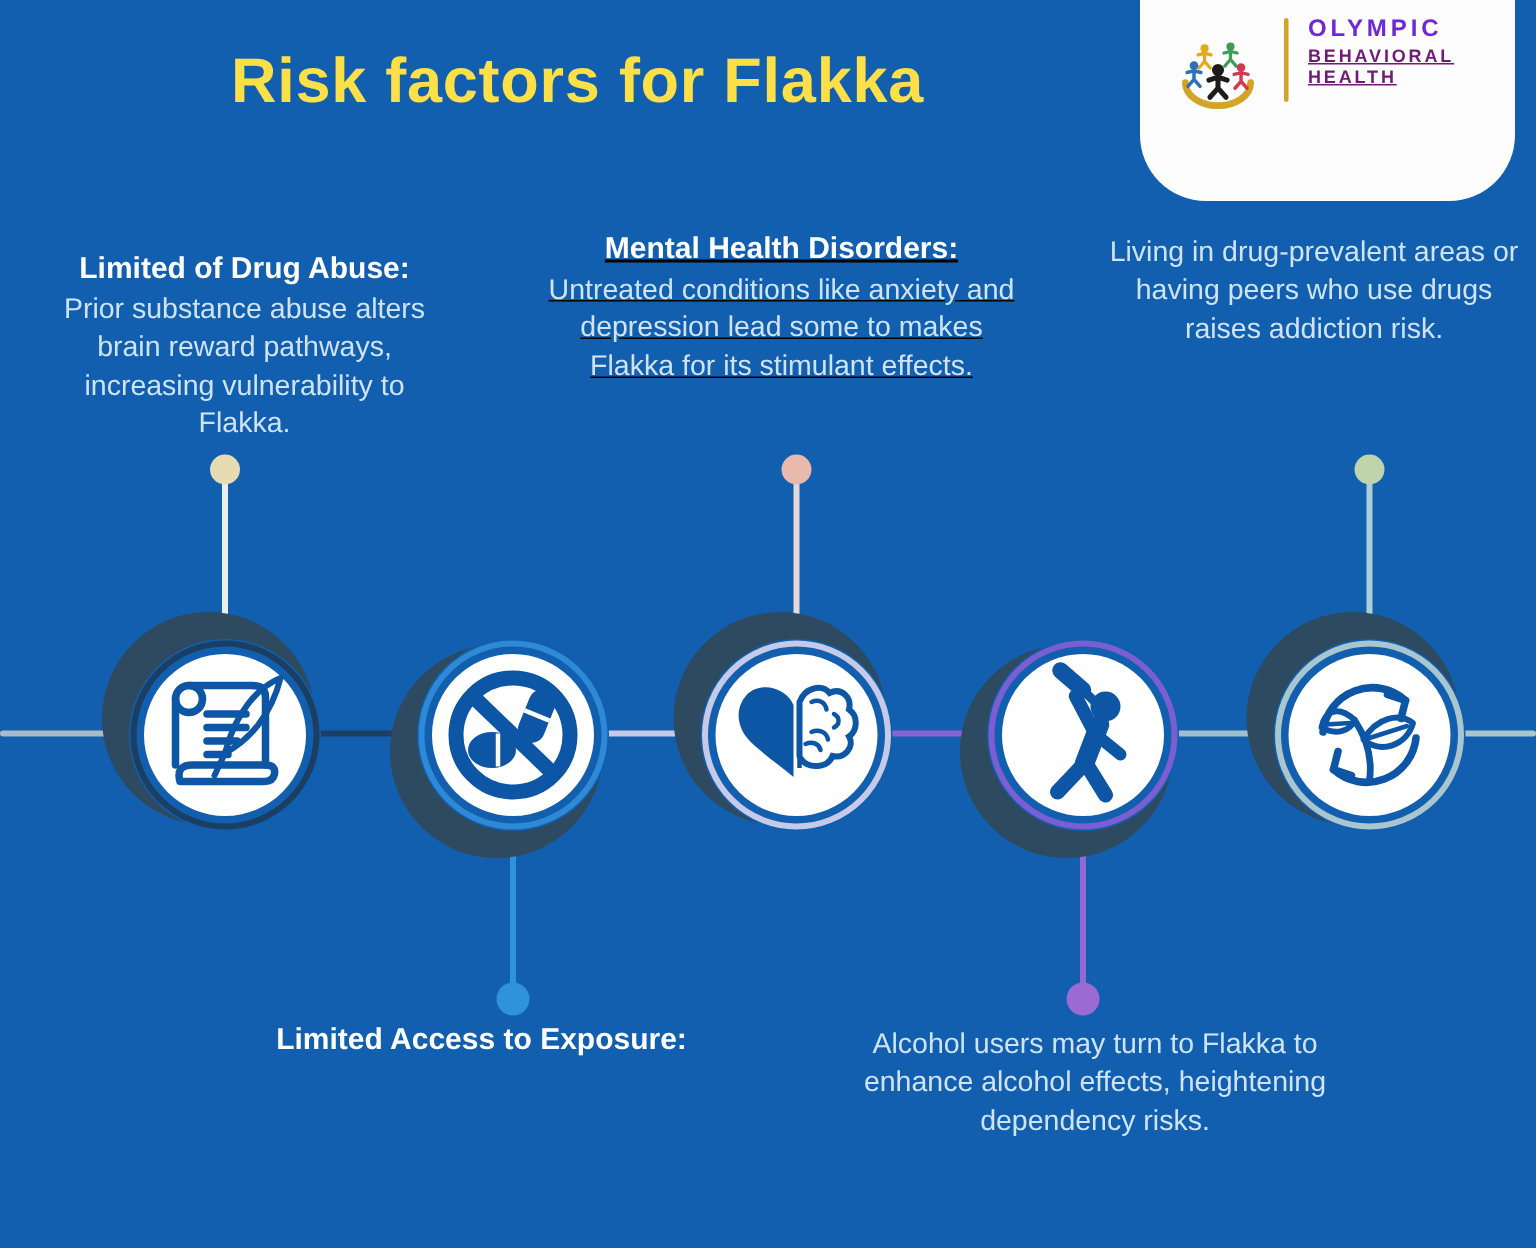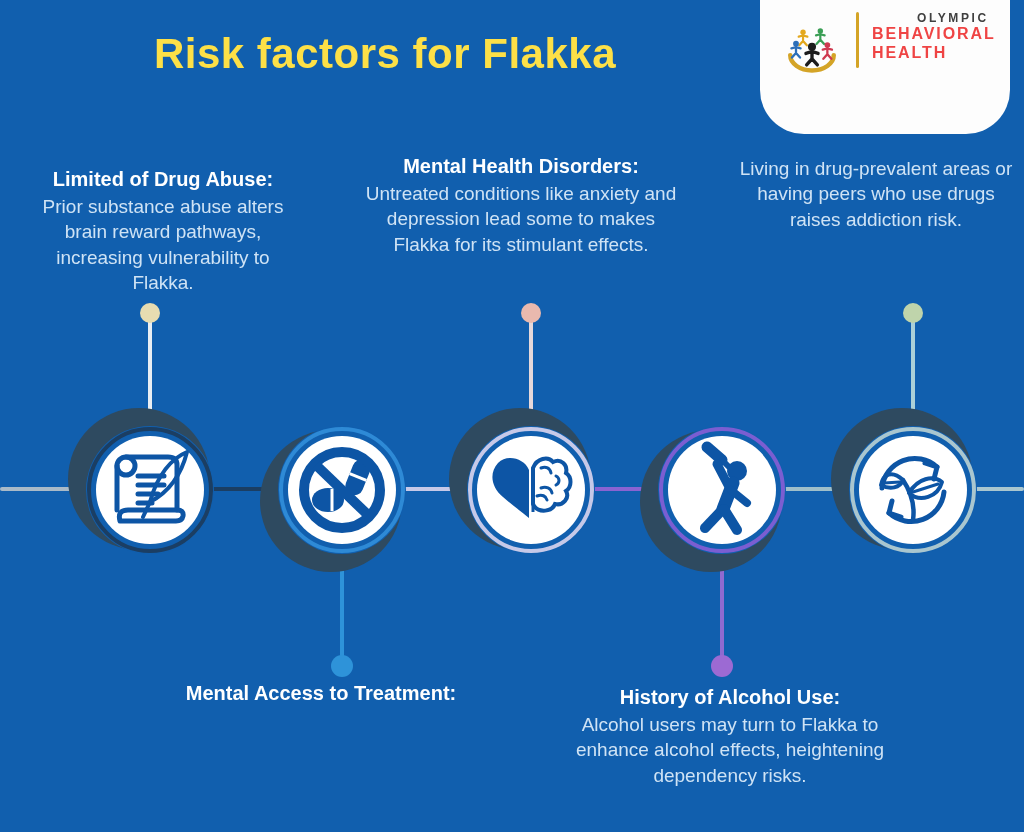--- a/index.html
+++ b/index.html
@@ -15,28 +15,28 @@
     font-size:42px;line-height:1.24;letter-spacing:.5px;
   }
   
   .logo-card{
     position:absolute;left:760px;top:-44px;width:250px;height:178px;
     background:#fdfdfd;border-radius:44px;
   }
   .logo-mark{position:absolute;left:20px;top:62px;width:64px;height:64px;}
   .logo-divider{position:absolute;left:96px;top:56px;width:3px;height:56px;background:#d4a427;border-radius:2px;}
   .logo-text{position:absolute;left:112px;top:55px;line-height:1.18;}
-  .logo-text .l1{font-size:12px;font-weight:700;letter-spacing:2.6px;color:#404040;margin-left:45px;}
-  .logo-text .l2{font-size:16px;font-weight:600;letter-spacing:1.9px;color:#ef4444;}
+  .logo-text .l1{font-size:16px;font-weight:700;letter-spacing:2.6px;color:#6d28d9;}
+  .logo-text .l2{font-size:12px;font-weight:600;letter-spacing:1.9px;color:#701a75;text-decoration:underline;}
   
   .factor{position:absolute;text-align:center;}
   .factor h3{margin:0 0 2px 0;font-size:20px;line-height:1.3;color:#ffffff;font-weight:700;}
   .factor p{margin:0;font-size:19px;line-height:1.33;color:#cfe3f5;font-weight:400;}
   .f-drug{left:28px;top:166px;width:270px;}
-  .f-mental{left:360px;top:153px;width:322px;}
+  .f-mental{left:360px;top:153px;width:322px;text-decoration:underline;}
   .f-env{left:732px;top:156px;width:288px;}
   .f-access{left:148px;top:680px;width:346px;}
   .f-alcohol{left:562px;top:684px;width:336px;}
   
   .hseg{position:absolute;top:487px;height:4px;border-radius:2px;}
   .seg-left  {left:0px;   width:94px; background:#a9bac8;}
   .seg-c1c2  {left:206px; width:80px; background:#1b3e63;}
   .seg-c2c3  {left:400px; width:74px; background:#c6c9e8;}
   .seg-c3c4  {left:590px; width:76px; background:#8a63d2;}
   .seg-c4c5  {left:780px; width:76px; background:#9fbfca;}
@@ -104,24 +104,23 @@
     <p>Prior substance abuse alters brain reward pathways, increasing vulnerability to Flakka.</p>
   </div>
   <div class="factor f-mental">
     <h3>Mental Health Disorders:</h3>
     <p>Untreated conditions like anxiety and depression lead some to makes Flakka for its stimulant effects.</p>
   </div>
   <div class="factor f-env">
     <p>Living in drug-prevalent areas or having peers who use drugs raises addiction risk.</p>
   </div>
   <div class="factor f-access">
-    <h3>Mental Access to Treatment:</h3>
+    <h3>Limited Access to Exposure:</h3>
   </div>
   <div class="factor f-alcohol">
-    <h3>History of Alcohol Use:</h3>
     <p>Alcohol users may turn to Flakka to enhance alcohol effects, heightening dependency risks.</p>
   </div>
 
   <div class="hseg seg-left"></div>
   <div class="hseg seg-c1c2"></div>
   <div class="hseg seg-c2c3"></div>
   <div class="hseg seg-c3c4"></div>
   <div class="hseg seg-c4c5"></div>
   <div class="hseg seg-right"></div>
 

